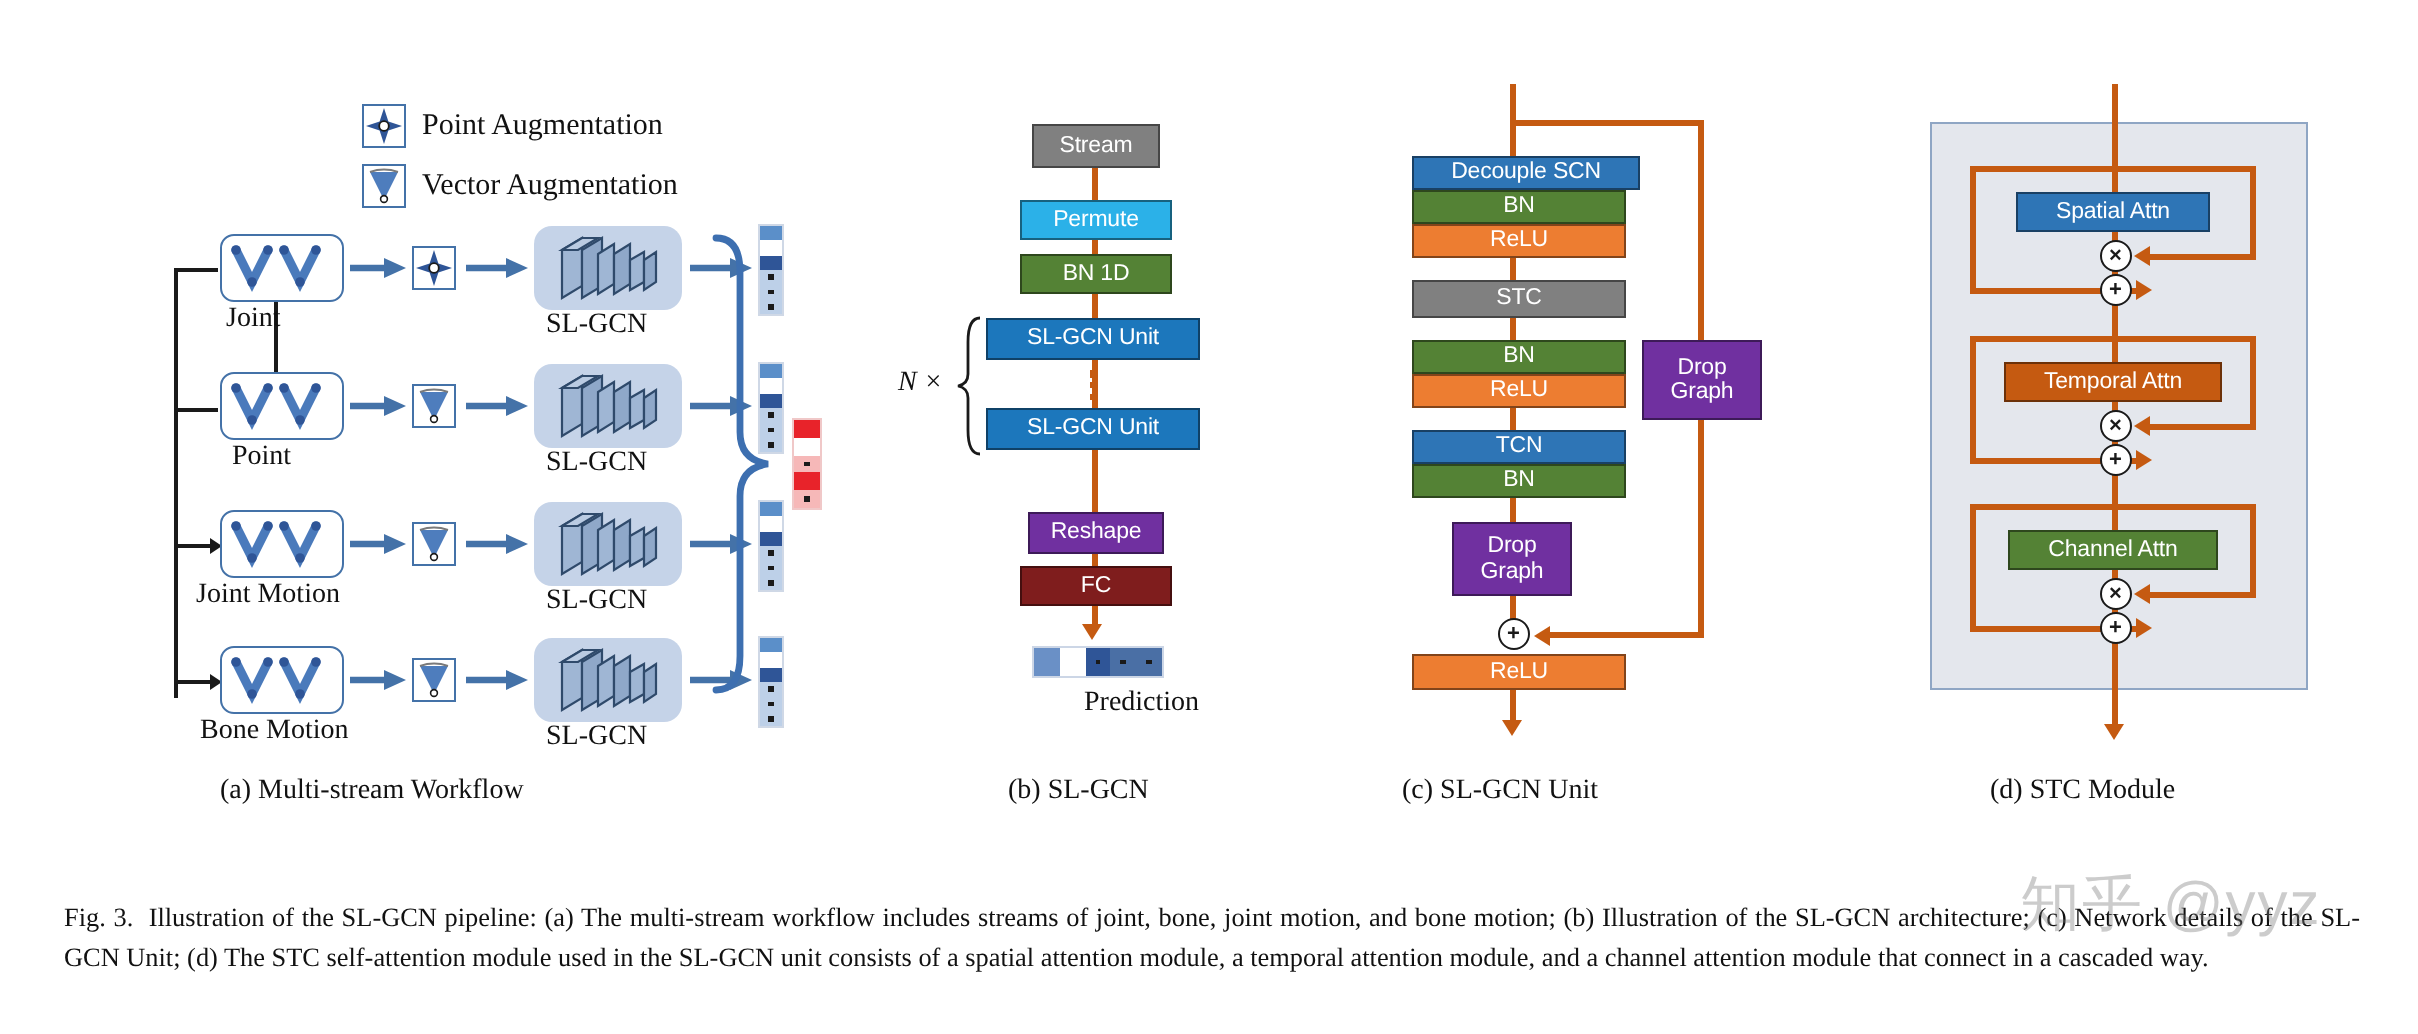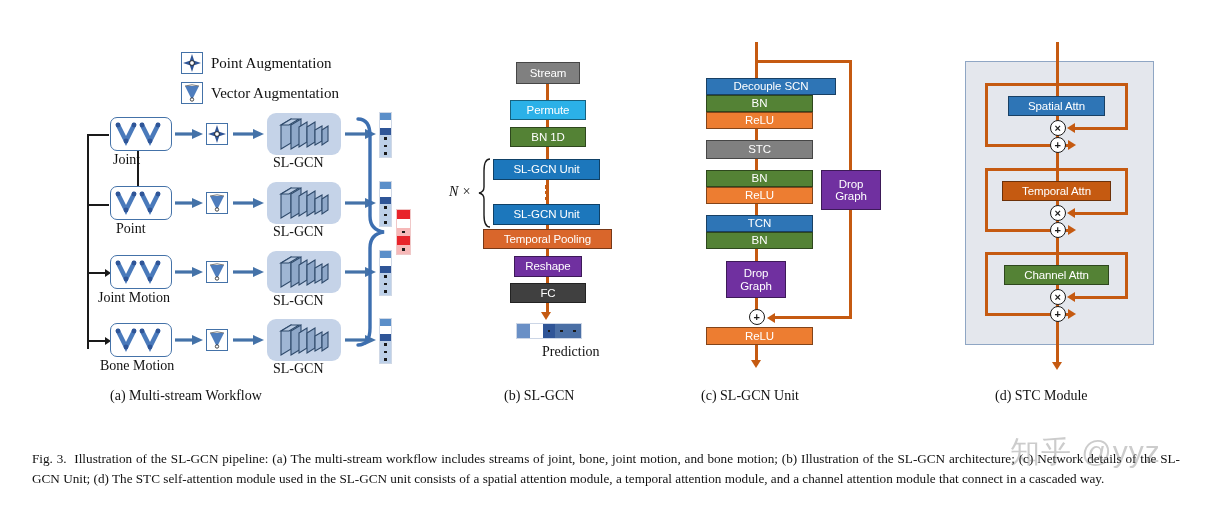--- a/index.html
+++ b/index.html
@@ -532,27 +532,24 @@
       <span>SL-GCN Unit</span>
     </div>
     <div class="dots-v" style="left:545px;top:185px;width:4px;height:15px;">
       <span></span>
         <span></span>
         <span></span>
     </div>
     <div class="blk" style="left:493px;top:204px;width:107px;height:21px;background:#1C77BC;">
       <span>SL-GCN Unit</span>
     </div>
-    <div class="blk" style="left:483px;top:229px;width:129px;height:20px;background:#D9662B;">
-      <span>Temporal Pooling</span>
-    </div>
     <div class="blk" style="left:514px;top:256px;width:68px;height:21px;background:#7030A0;">
       <span>Reshape</span>
     </div>
-    <div class="blk" style="left:510px;top:283px;width:76px;height:20px;background:#404040;">
+    <div class="blk" style="left:510px;top:283px;width:76px;height:20px;background:#7f1d1d;">
       <span>FC</span>
     </div>
 
     <div class="nx-label" style="left:449px;top:184px;">N ×</div>
     <svg class="abs" style="left:477px;top:157px;" width="16" height="72">
       <path d="M13 2 Q7 2 7 14 L7 30 Q7 35 2 36 Q7 37 7 42 L7 58 Q7 70 13 70" stroke="#1a1a1a" stroke-width="1.4" fill="none"></path>
     </svg>
 
     <div class="abs" style="left:516px;top:323px;">
       <div class="featbar" style="position:relative;left:0;top:0;width:66px;height:16px;flex-direction:row;border-color:#ccd6e6;">
@@ -572,21 +569,21 @@
 
     <div class="vline" style="left:755px;top:42px;width:3.4px;height:270px;"></div>
     <div class="vline" style="left:755px;top:327px;width:3.4px;height:38px;"></div>
     <div class="arrow-down" style="left:751px;top:360px;"></div>
 
     <div class="hline" style="left:755px;top:60px;width:97px;height:3.4px;"></div>
     <div class="vline" style="left:848.6px;top:60px;width:3.4px;height:258px;"></div>
     <div class="hline" style="left:772px;top:316px;width:80px;height:3.4px;"></div>
     <div class="arrow-left" style="left:767px;top:312.5px;"></div>
 
-    <div class="blk" style="left:706px;top:78px;width:130px;height:17px;background:#2E75B6;">
+    <div class="blk" style="left:706px;top:78px;width:114px;height:17px;background:#2E75B6;">
       <span>Decouple SCN</span>
     </div>
     <div class="blk" style="left:706px;top:95px;width:107px;height:17px;background:#548235;">
       <span>BN</span>
     </div>
     <div class="blk" style="left:706px;top:112px;width:107px;height:17px;background:#ED7D31;">
       <span>ReLU</span>
     </div>
     <div class="blk" style="left:706px;top:140px;width:107px;height:19px;background:#808080;">
       <span>STC</span>

